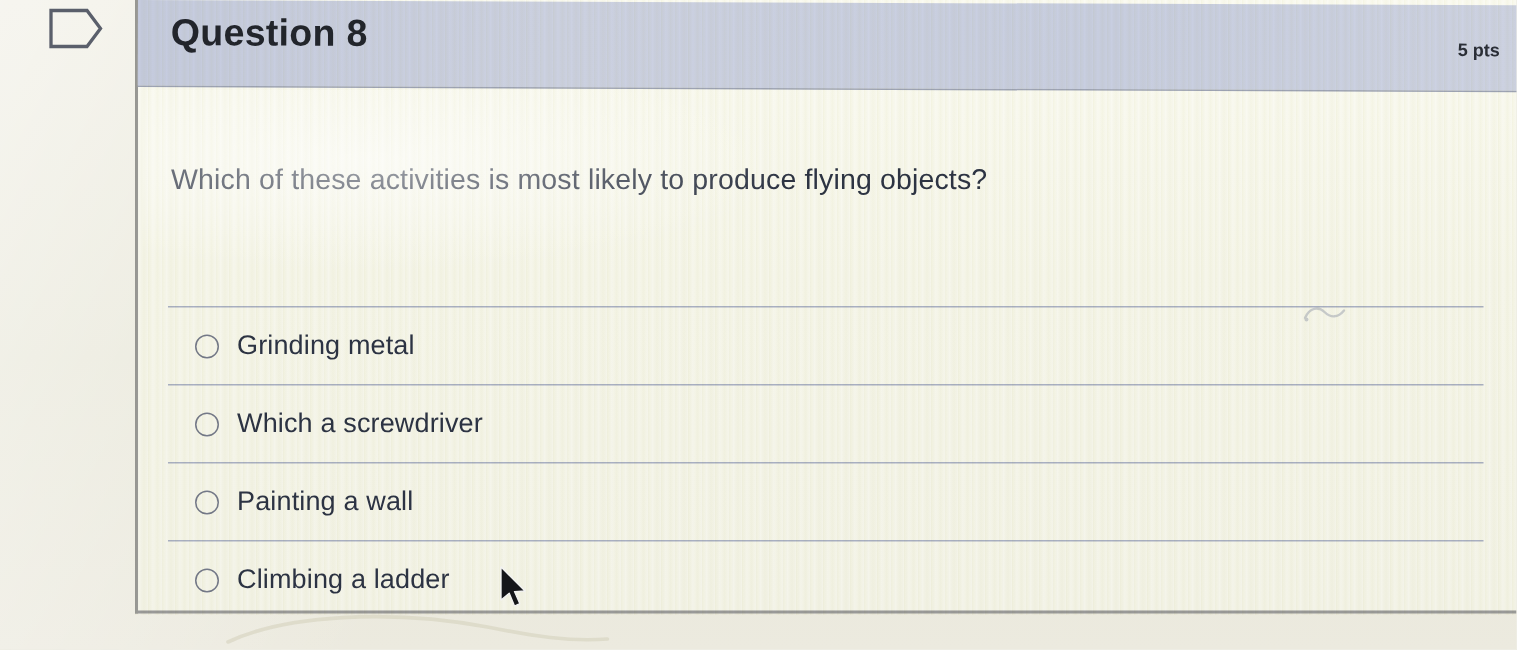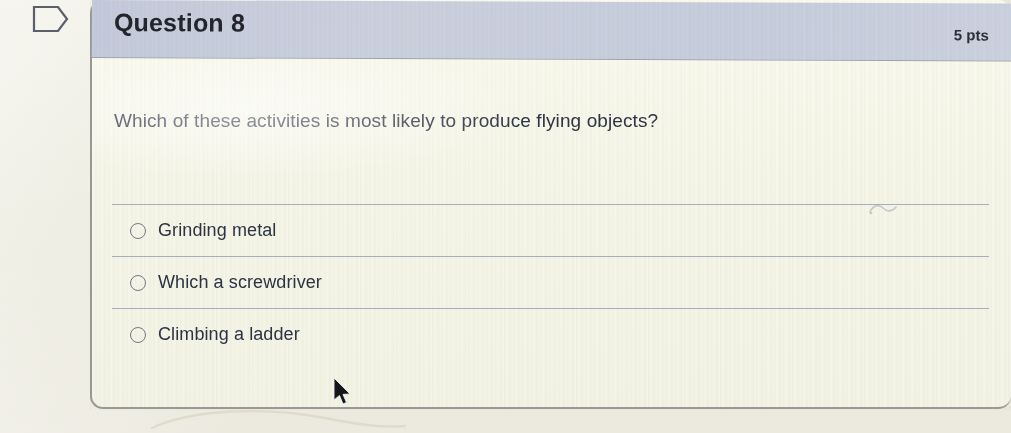--- a/index.html
+++ b/index.html
@@ -46,21 +46,20 @@
   #question-card {
     position: absolute;
     left: 90px;
     top: 0;
     width: 921px;
     height: 409px;
     background: linear-gradient(180deg, #fbfbf4 0%, #f6f6ec 45%, #f4f4ea 100%);
     border-left: 2px solid #9a9a9a;
     border-bottom: 2px solid #9a9a9a;
     box-sizing: border-box;
-    border-radius: 13px;
   }
 
   
   #question-header {
     position: absolute;
     left: 0;
     top: 0;
     width: 921px;
     height: 58px;
     background: linear-gradient(100deg, #c5cbdf 0%, #ccd1e2 30%, #c8cee1 70%, #cdd2e3 100%);
@@ -75,23 +74,23 @@
     left: 22px;
     top: 8px;
     font-size: 25px;
     font-weight: bold;
     color: #22252c;
     letter-spacing: 0.2px;
     white-space: nowrap;
   }
   #question-points {
     position: absolute;
-    right: 24px;
+    right: 13px;
     top: 23px;
-    font-size: 15px;
+    font-size: 12px;
     font-weight: bold;
     color: #2b2f38;
     white-space: nowrap;
   }
 
   
   #question-body {
     position: absolute;
     left: 0;
     top: 58px;
@@ -211,20 +210,24 @@
       <label class="answer-option">
         <span class="answer-radio"></span>
         <span class="answer-label">Grinding metal</span>
       </label>
 
       <label class="answer-option">
         <span class="answer-radio"></span>
         <span class="answer-label">Which a screwdriver</span>
       </label>
 
+      <label class="answer-option">
+        <span class="answer-radio"></span>
+        <span class="answer-label">Painting a wall</span>
+      </label>
 
       <label class="answer-option">
         <span class="answer-radio"></span>
         <span class="answer-label">Climbing a ladder</span>
       </label>
 
     </div>
   </div>
 </div>
 

